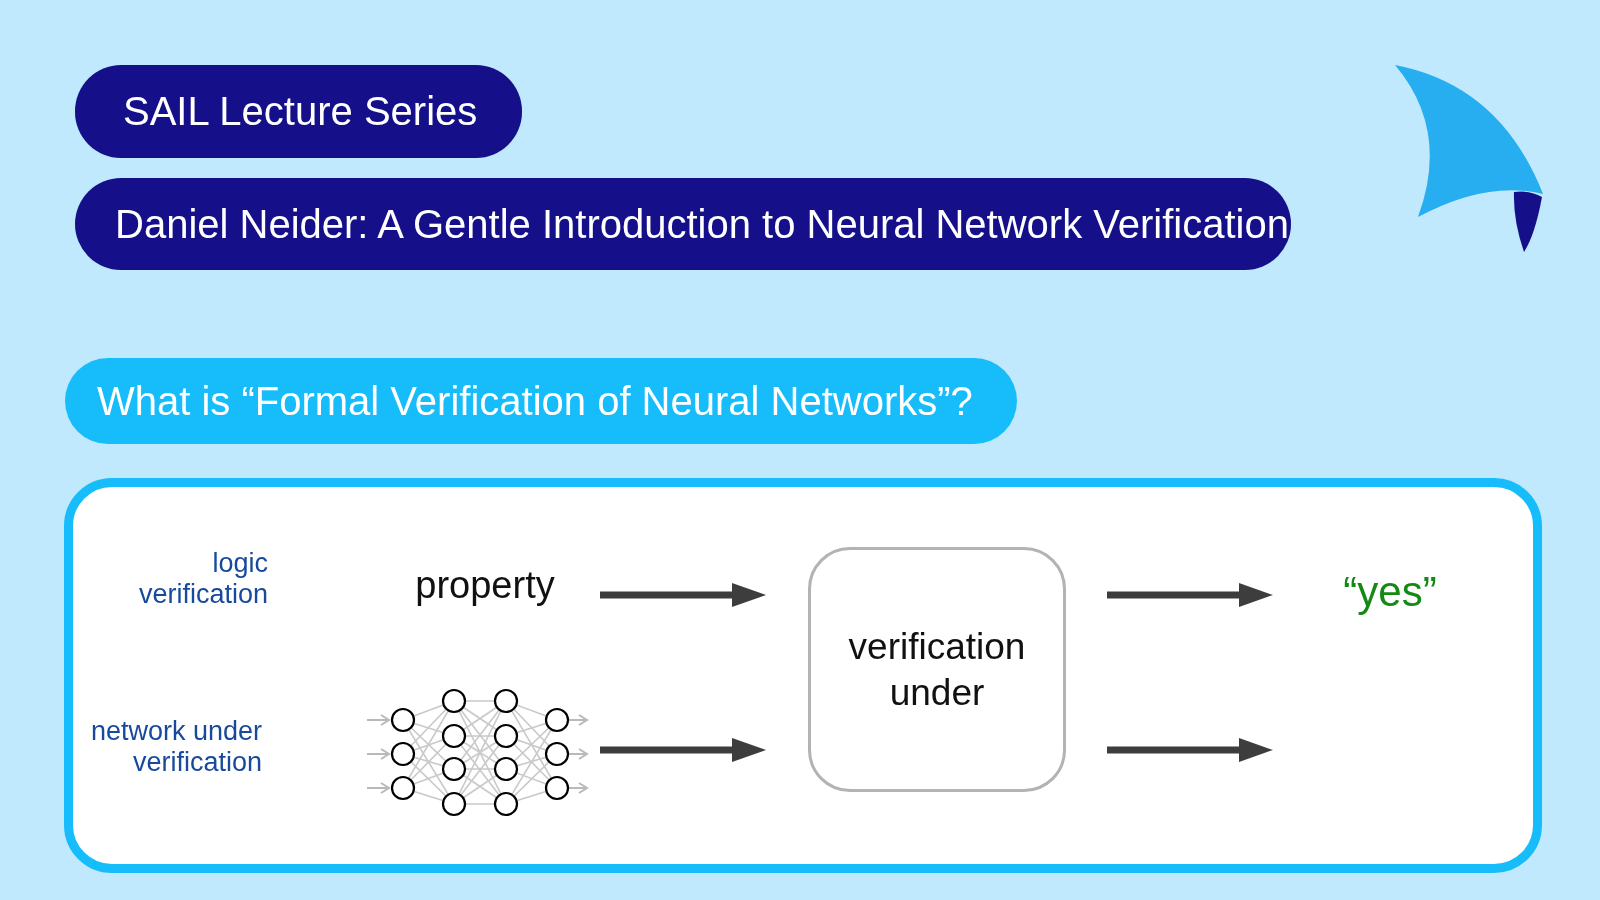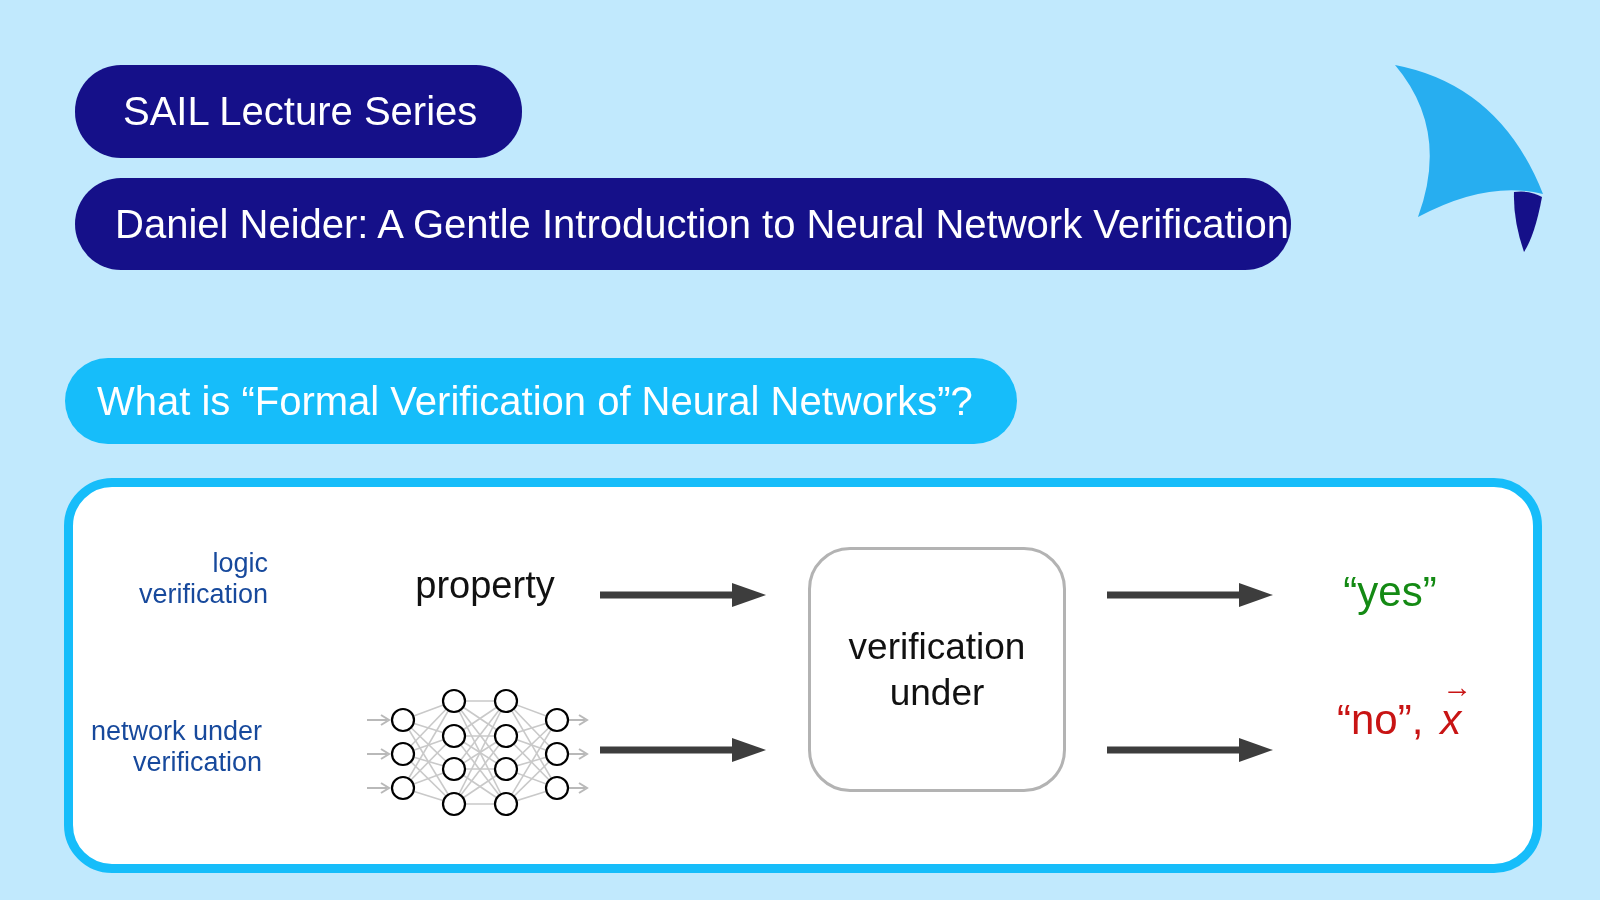--- a/index.html
+++ b/index.html
@@ -189,21 +189,14 @@
     <polygon points="134,3 168,15 134,27" fill="#3d3d3d"></polygon>
   </svg>
   <svg class="big-arrow arrow-4" viewBox="0 0 170 30">
     <line x1="2" y1="15" x2="136" y2="15" stroke="#3d3d3d" stroke-width="7"></line>
     <polygon points="134,3 168,15 134,27" fill="#3d3d3d"></polygon>
   </svg>
 
   <div class="out-yes">
     <span>“yes”</span>
   </div>
-  <div class="out-no">
-    <span>“no”,</span>
-    <span class="vec">
-      <span class="vec-arrow">→</span>
-      <span>x</span>
-    </span>
-  </div>
 
 </div>
 
 </body></html>

